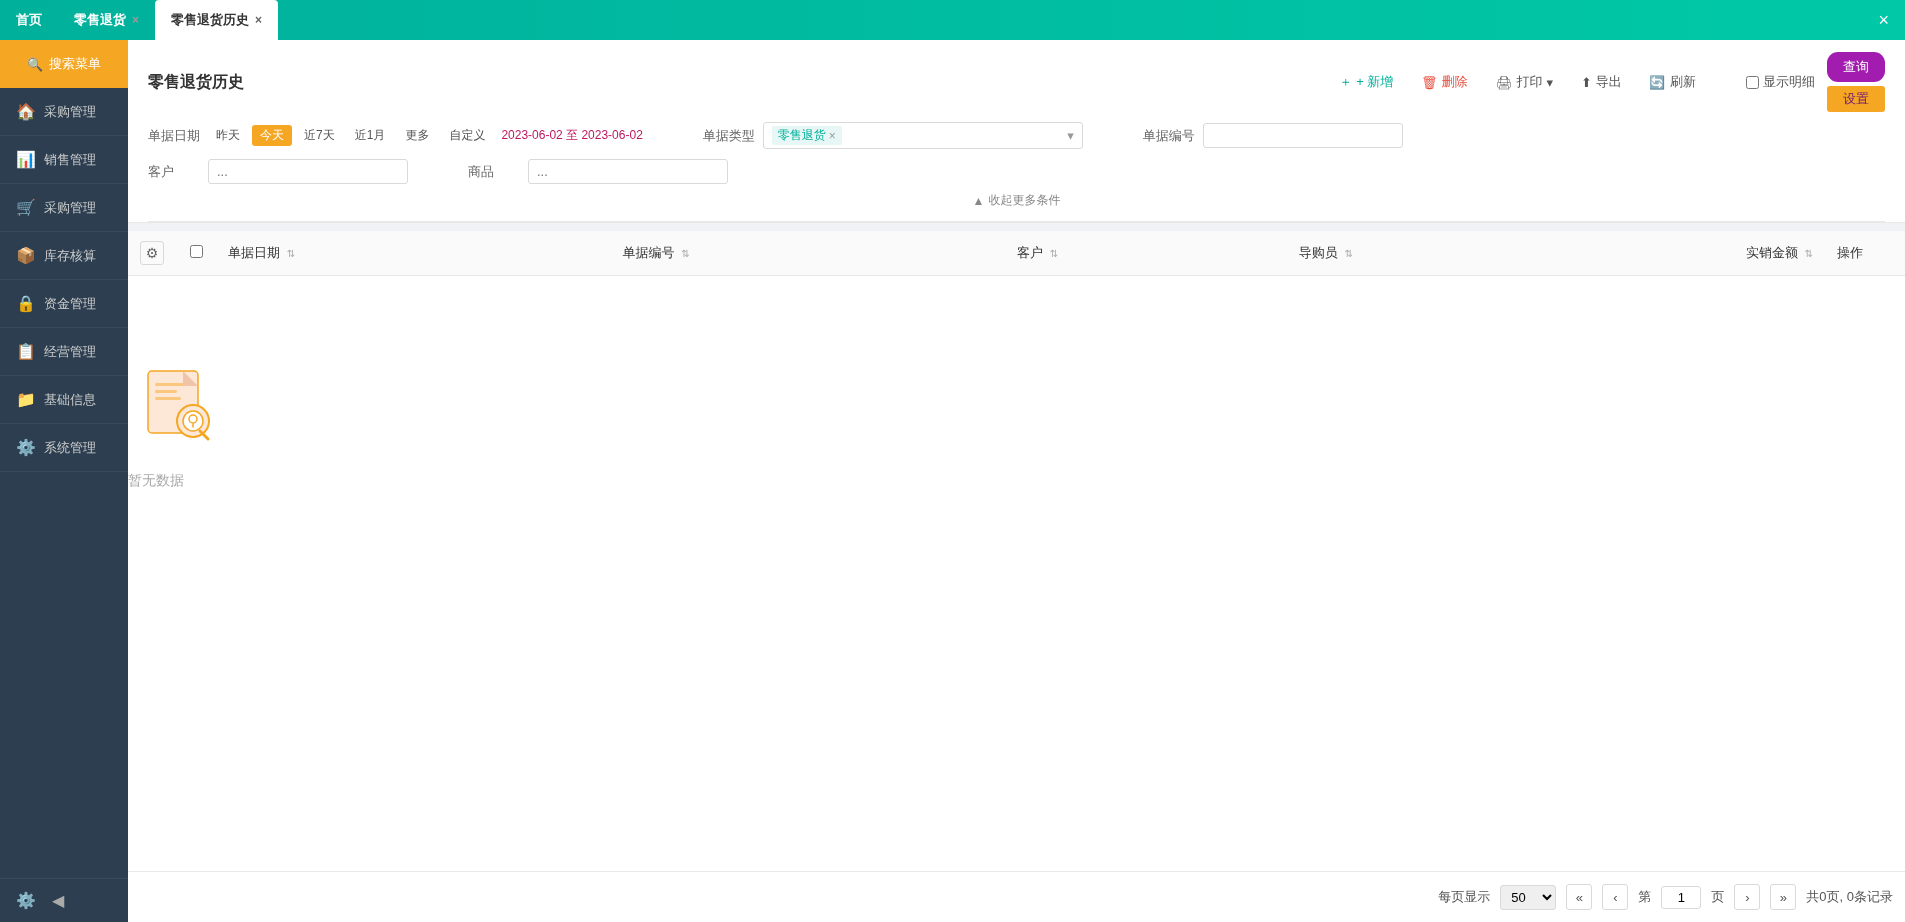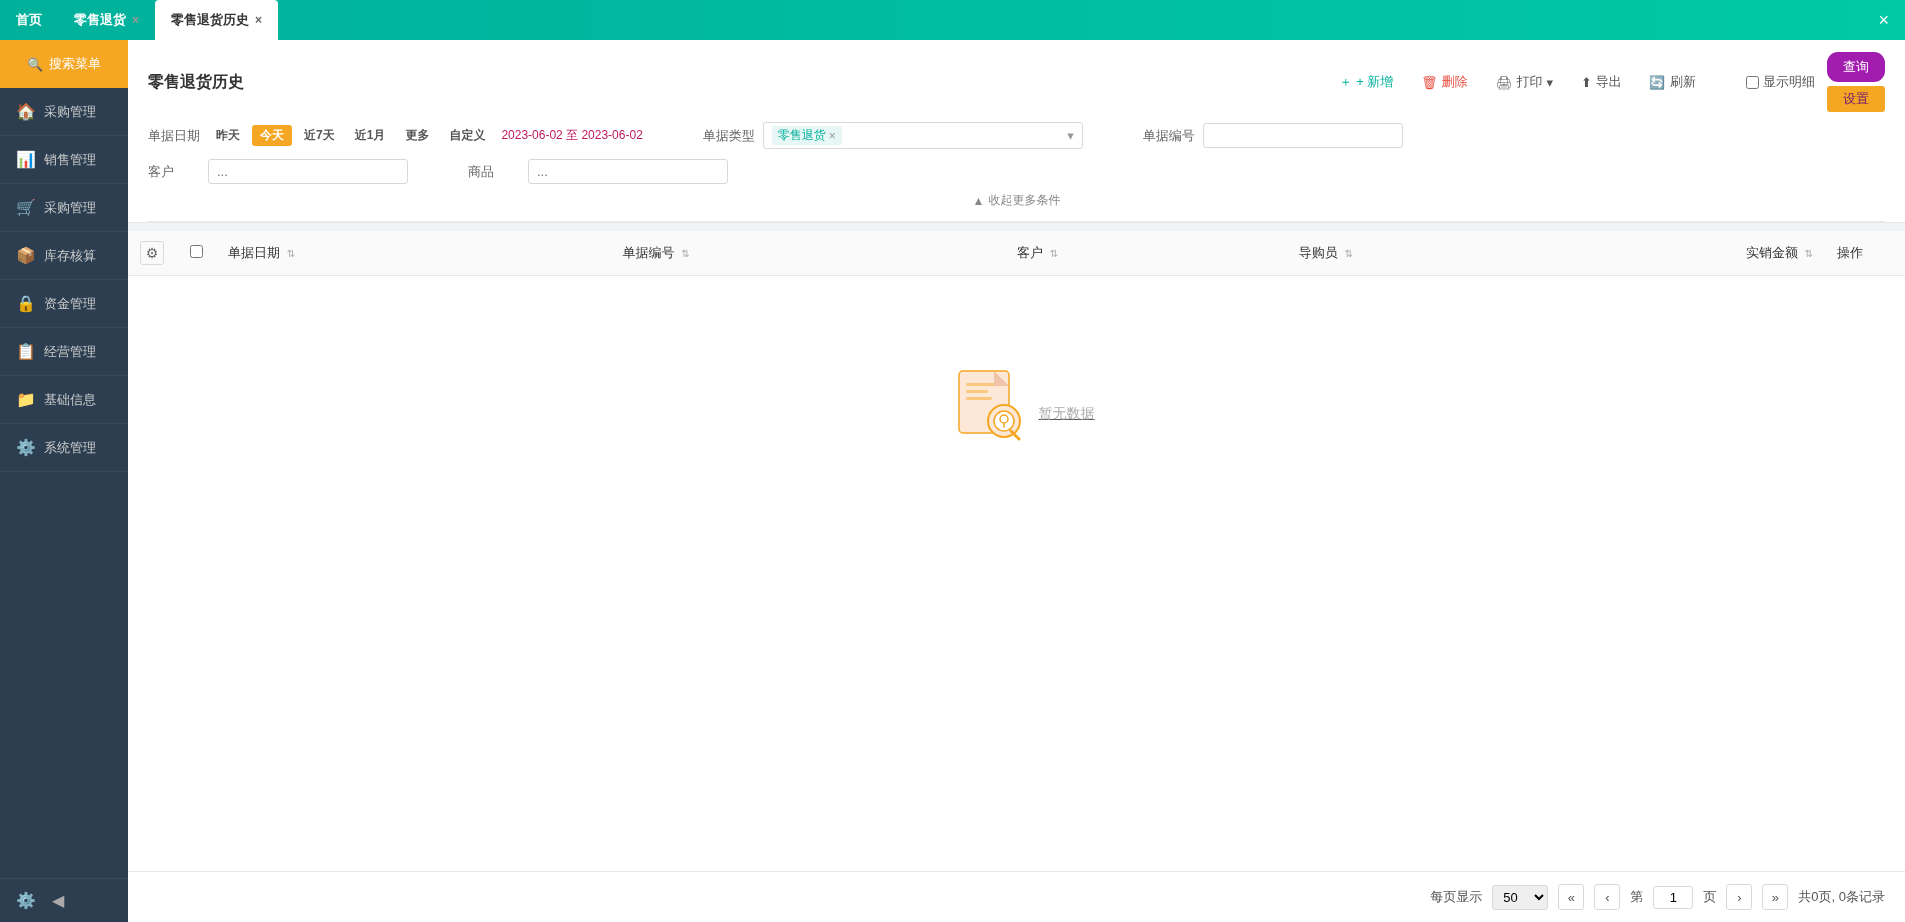--- a/index.html
+++ b/index.html
@@ -197,21 +197,20 @@
     .date-pills {
       display: flex;
       gap: 4px;
     }
     .date-pill {
       padding: 2px 8px;
       font-size: 12px;
       color: #555;
       cursor: pointer;
       border-radius: 3px;
-      font-weight: bold;
     }
     .date-pill.active {
       background: #f5a623;
       color: white;
       border-radius: 3px;
     }
     .date-range {
       color: #be185d;
       font-size: 12px;
     }
@@ -301,42 +300,41 @@
       font-size: 13px;
       color: #555;
     }
     .checkbox-col { width: 40px; text-align: center; }
     .amount-col { text-align: right; }
     .ops-col { width: 80px; }
 
     
     .empty-state {
       display: flex;
-      flex-direction: row;
-      align-items: center;
+      flex-direction: column;
+      align-items: flex-start;
       justify-content: center;
       padding: 80px 0 40px;
-      text-decoration: underline;
     }
     .empty-icon {
       width: 100px;
       height: 100px;
       margin-bottom: 16px;
     }
     .empty-text {
       color: #aaa;
       font-size: 14px;
     }
 
     
     .pagination-bar {
       display: flex;
       align-items: center;
       justify-content: flex-end;
-      padding: 12px 20px;
+      padding: 12px 12px;
       background: white;
       border-top: 1px solid #e8e8e8;
       gap: 10px;
       font-size: 13px;
       color: #555;
     }
     .page-size-select {
       border: 1px solid #d9d9d9;
       border-radius: 3px;
       padding: 3px 6px;

